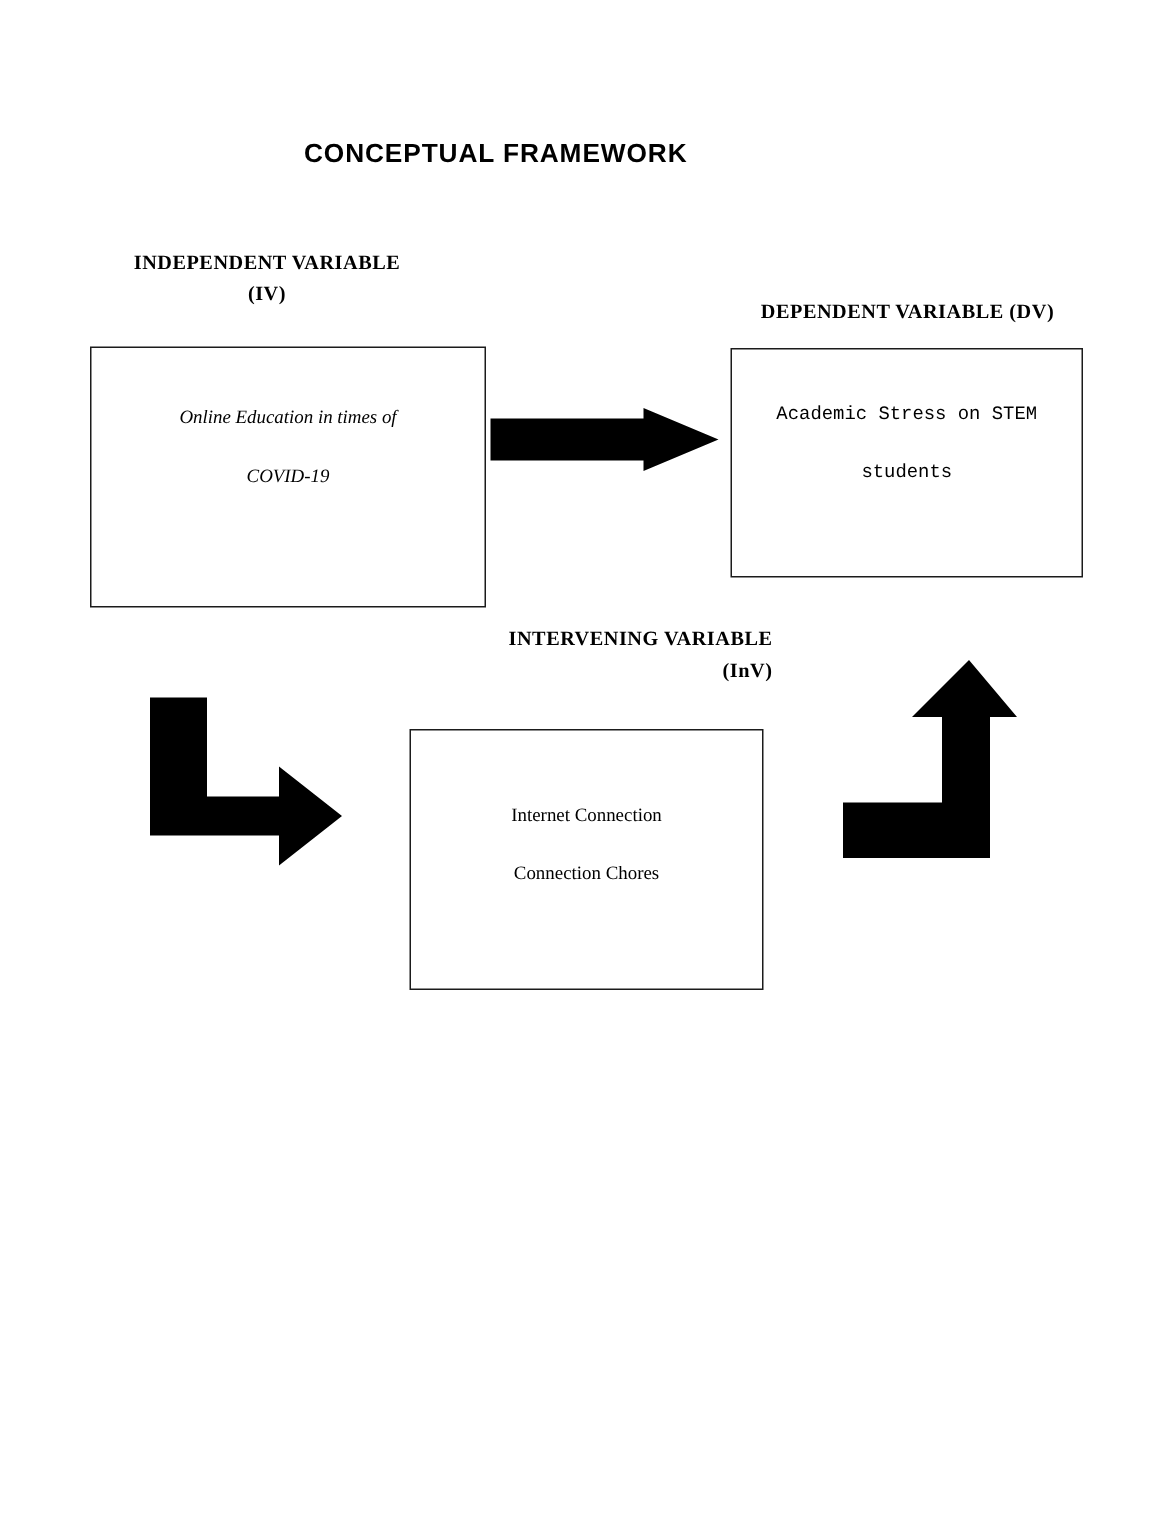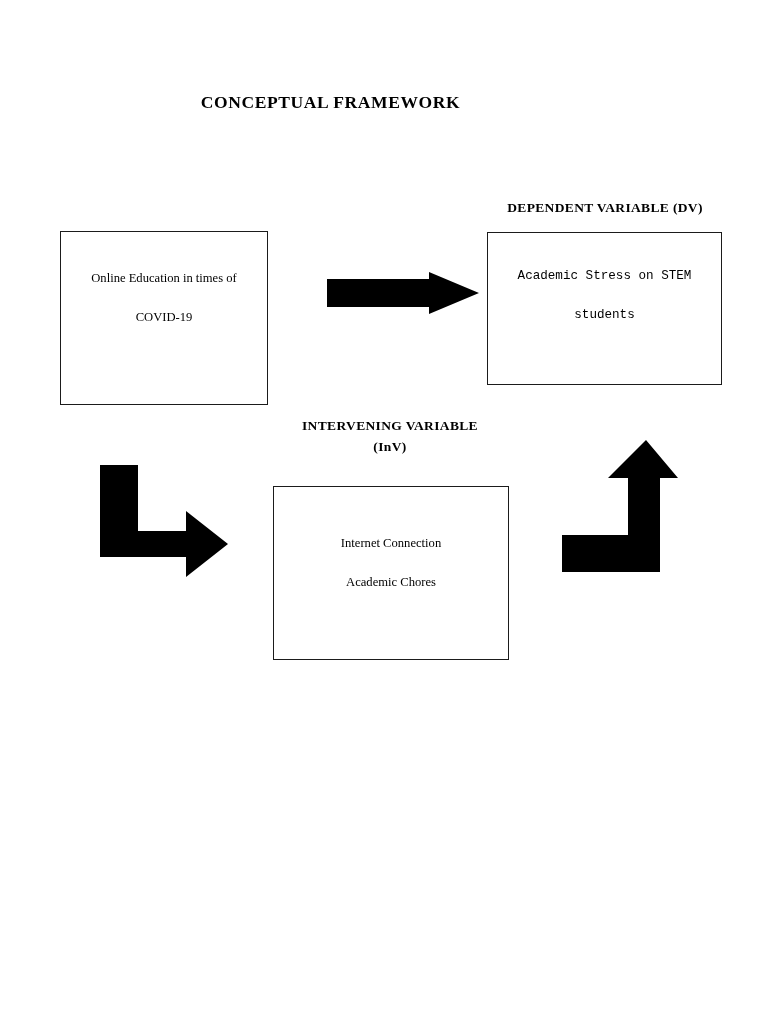--- a/index.html
+++ b/index.html
@@ -22,21 +22,21 @@
   
   .doc-title {
     position: absolute;
     left: 0;
     top: 92px;
     width: 661px;
     text-align: center;
     font-size: 17.5px;
     font-weight: bold;
     letter-spacing: 0.6px;
-    font-family: Liberation Serif, serif;
+    font-family: Liberation Sans, sans-serif;
   }
 
   
   .var-header {
     position: absolute;
     font-weight: bold;
     font-size: 13.5px;
     letter-spacing: 0.35px;
     text-align: center;
     line-height: 1.55;
@@ -50,20 +50,21 @@
   #dv-header {
     left: 470px;
     top: 160px;
     width: 270px;
     margin-top: 38px;
   }
   #inv-header {
     left: 265px;
     top: 416px;
     width: 250px;
+    text-align: right;
   }
   .var-header .sub {
     display: block;
   }
 
   
   .concept-box {
     position: absolute;
     border: 1.4px solid #1b1b1b;
     background: #ffffff;
@@ -78,22 +79,23 @@
   .box-text .line {
     display: block;
   }
   .box-text .line + .line {
     margin-top: 22px;
   }
 
   #box-iv {
     left: 60px;
     top: 231px;
-    width: 208px;
+    width: 264px;
     height: 174px;
+    font-style: italic;
   }
   #box-iv .box-text {
     margin-top: 38px;
   }
 
   #box-dv {
     left: 487px;
     top: 232px;
     width: 235px;
     height: 153px;
@@ -139,20 +141,24 @@
     height: 136px;
   }
 </style>
 </head>
 <body>
 
 <div id="page">
 
   <div class="doc-title">CONCEPTUAL FRAMEWORK</div>
 
+  <div class="var-header" id="iv-header">
+    <span class="sub">INDEPENDENT VARIABLE</span>
+    <span class="sub">(IV)</span>
+  </div>
 
   <div class="var-header" id="dv-header">
     <span class="sub">DEPENDENT VARIABLE (DV)</span>
   </div>
 
   <div class="var-header" id="inv-header">
     <span class="sub">INTERVENING VARIABLE</span>
     <span class="sub">(InV)</span>
   </div>
 
@@ -166,21 +172,21 @@
   <div class="concept-box" id="box-dv">
     <div class="box-text">
       <span class="line">Academic Stress on STEM</span>
       <span class="line">students</span>
     </div>
   </div>
 
   <div class="concept-box" id="box-inv">
     <div class="box-text">
       <span class="line">Internet Connection</span>
-      <span class="line">Academic Chores</span>
+      <span class="line">Connection Chores</span>
     </div>
   </div>
 
   <div class="arrow" id="arrow-iv-to-dv">
     <svg width="156" height="48" viewBox="0 0 156 48" xmlns="http://www.w3.org/2000/svg">
       <polygon fill="#000000" points="2,10 104,10 104,3 154,24 104,45 104,38 2,38"></polygon>
     </svg>
   </div>
 
   <div class="arrow" id="arrow-iv-to-inv">

